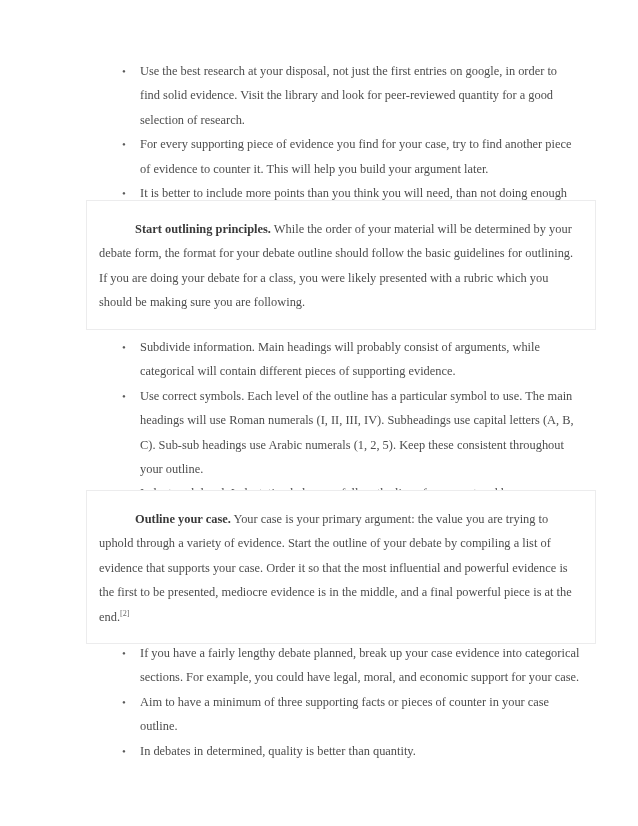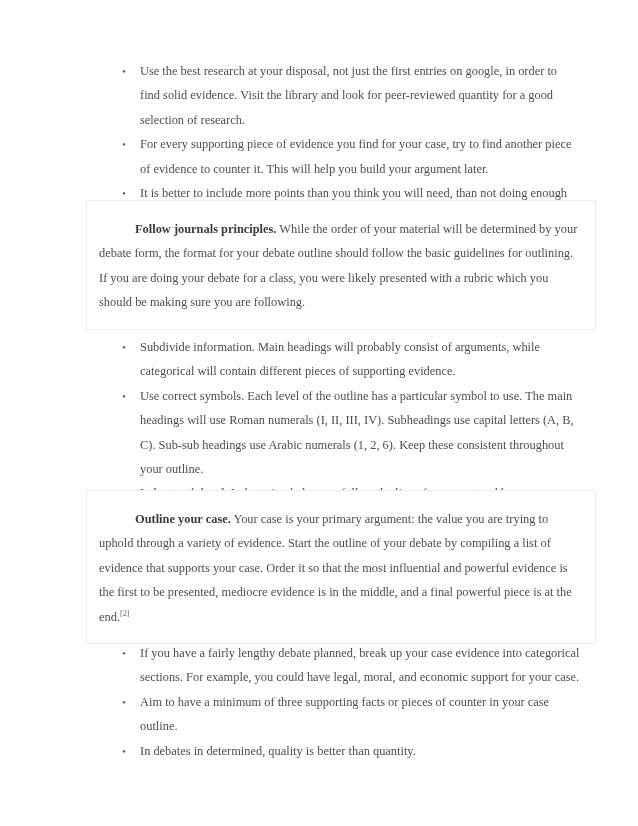--- a/index.html
+++ b/index.html
@@ -113,32 +113,32 @@
         <span class="bullet-text">For every supporting piece of evidence you find for your case, try to find another piece of evidence to counter it. This will help you build your argument later.</span>
       </li>
       <li class="bullet-item">
         <span class="bullet-dot">•</span>
         <span class="bullet-text">It is better to include more points than you think you will need, than not doing enough research and lacking evidence.</span>
       </li>
     </ul>
 
     <div class="callout" style="top:200px;">
       <div class="callout-inner">
-        <p><span class="lead">Follow journals principles.</span><span> While the order of your material will be determined by your debate form, the format for your debate outline should follow the basic guidelines for outlining. If you are doing your debate for a class, you were likely presented with a rubric which you should be making sure you are following.</span></p>
+        <p><span class="lead">Start outlining principles.</span><span> While the order of your material will be determined by your debate form, the format for your debate outline should follow the basic guidelines for outlining. If you are doing your debate for a class, you were likely presented with a rubric which you should be making sure you are following.</span></p>
       </div>
     </div>
 
     <ul class="bullet-list list-block" style="top:335px;">
       <li class="bullet-item">
         <span class="bullet-dot">•</span>
         <span class="bullet-text">Subdivide information. Main headings will probably consist of arguments, while categorical will contain different pieces of supporting evidence.</span>
       </li>
       <li class="bullet-item">
         <span class="bullet-dot">•</span>
-        <span class="bullet-text">Use correct symbols. Each level of the outline has a particular symbol to use. The main headings will use Roman numerals (I, II, III, IV). Subheadings use capital letters (A, B, C). Sub-sub headings use Arabic numerals (1, 2, 6). Keep these consistent throughout your outline.</span>
+        <span class="bullet-text">Use correct symbols. Each level of the outline has a particular symbol to use. The main headings will use Roman numerals (I, II, III, IV). Subheadings use capital letters (A, B, C). Sub-sub headings use Arabic numerals (1, 2, 5). Keep these consistent throughout your outline.</span>
       </li>
       <li class="bullet-item">
         <span class="bullet-dot">•</span>
         <span class="bullet-text"><span>Indent each level. Indentation helps you follow the line of argument and keeps your outline organized.</span><sup class="cite">[1]</sup></span>
       </li>
     </ul>
 
     <div class="callout" style="top:490px;">
       <div class="callout-inner">
         <p><span class="lead">Outline your case.</span><span> Your case is your primary argument: the value you are trying to uphold through a variety of evidence. Start the outline of your debate by compiling a list of evidence that supports your case. Order it so that the most influential and powerful evidence is the first to be presented, mediocre evidence is in the middle, and a final powerful piece is at the end.</span><sup class="cite">[2]</sup></p>

